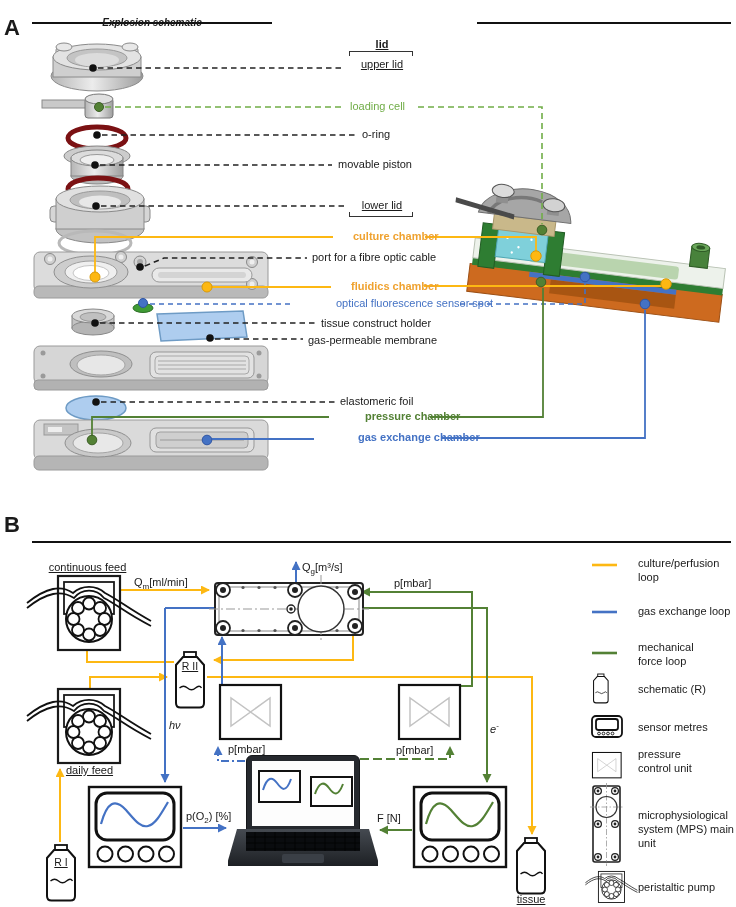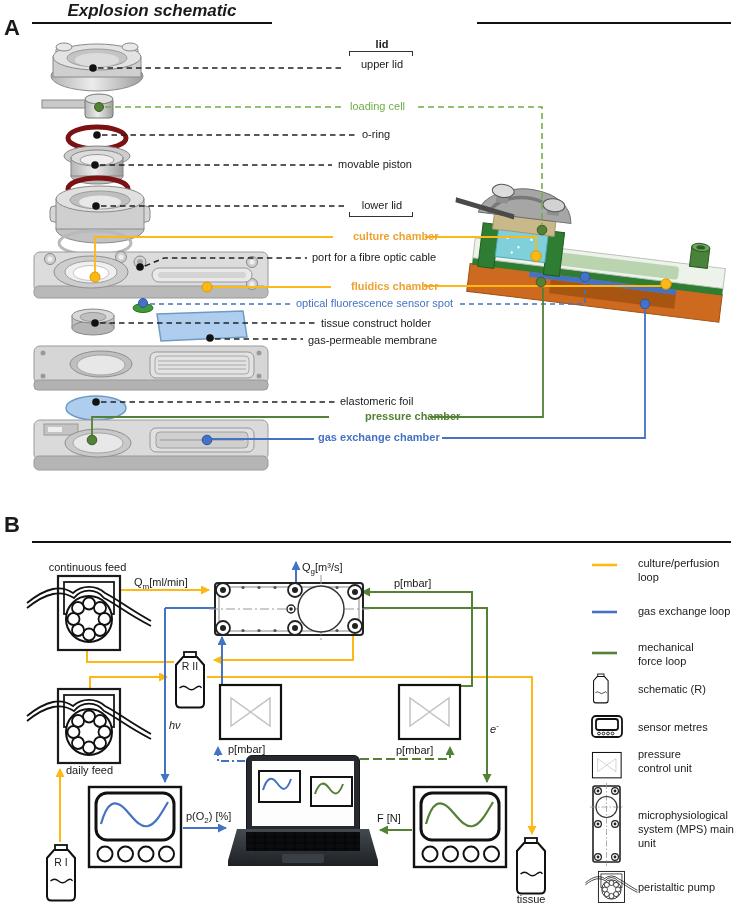--- a/index.html
+++ b/index.html
@@ -1,25 +1,25 @@
 <!DOCTYPE html>
 <html><head>
 <meta charset="utf-8">
 <style>
   html,body{margin:0;padding:0;background:#fff;}
   #canvas{position:relative;width:736px;height:907px;background:#ffffff;overflow:hidden;
           font-family:"Liberation Sans", sans-serif;color:#1a1a1a;}
   .txt{position:absolute;font-size:11px;line-height:13px;white-space:nowrap;}
-  .ctr{text-align:center;}
+  .ctr{text-align:center;text-decoration:underline;}
   .bold{font-weight:bold;}
   .ital{font-style:italic;}
-  .title{position:absolute;font-size:17px;font-weight:bold;font-style:italic;text-align:center;}
+  .title{position:absolute;font-size:10px;font-weight:bold;font-style:italic;text-align:center;margin-top:16px;}
   .panel-letter{position:absolute;font-size:22px;font-weight:bold;}
   .orange{color:#EFA230;margin-left:16px;}
-  .blue{color:#4472C4;}
+  .blue{color:#4472C4;margin-left:40px;}
   .green{color:#538135;margin-left:32px;}
   .lgreen{color:#70AD47;}
   .legend-label{position:absolute;font-size:11px;line-height:14px;}
   svg{position:absolute;left:0;top:0;}
   .bracket-down{position:absolute;height:4px;border-top:1.3px solid #333;
     border-left:1.3px solid #333;border-right:1.3px solid #333;}
   .bracket-up{position:absolute;height:4px;border-bottom:1.3px solid #333;
     border-left:1.3px solid #333;border-right:1.3px solid #333;}
   sub{font-size:8px;}
   sup{font-size:8px;}

